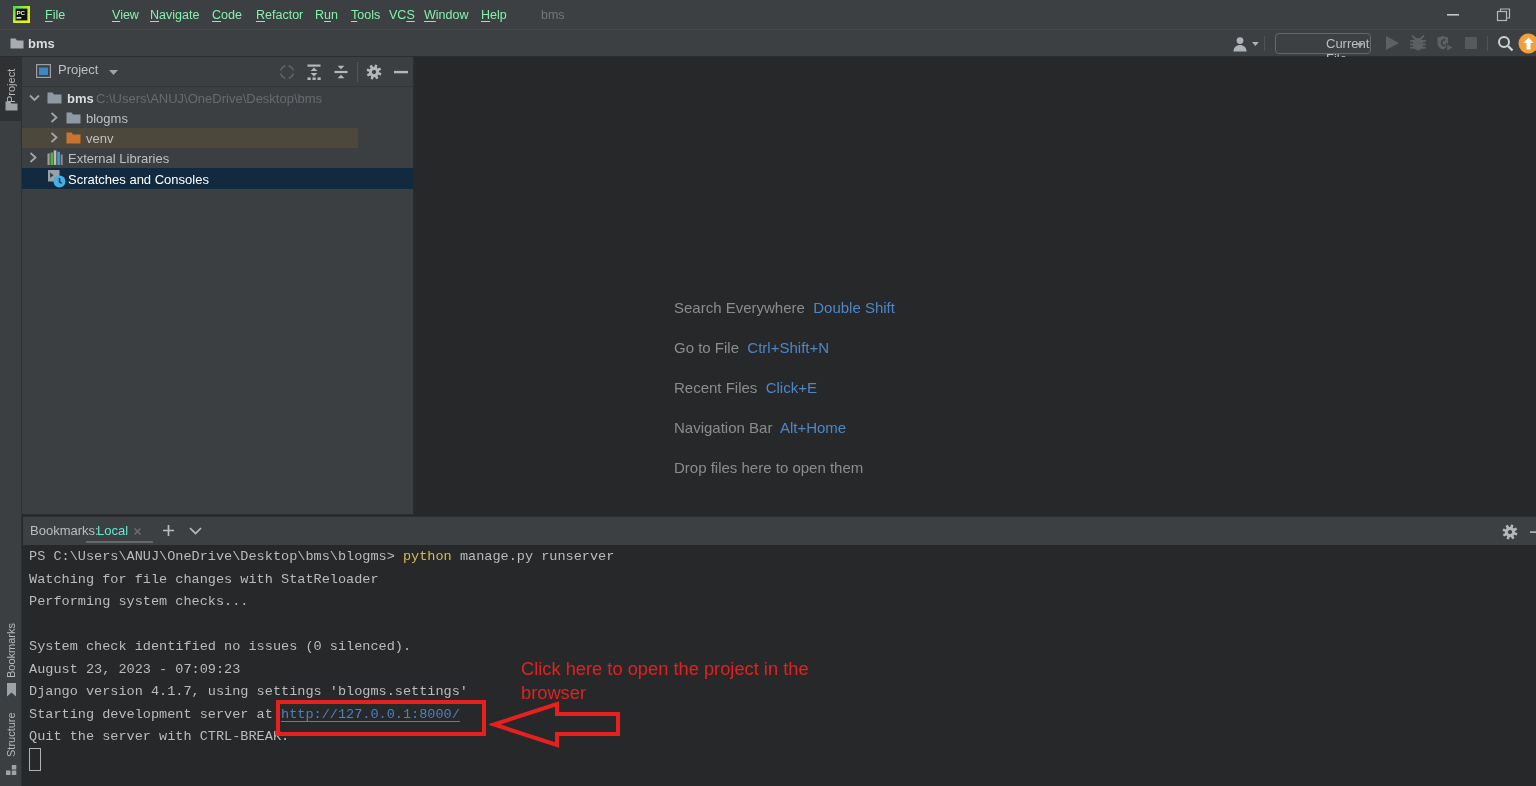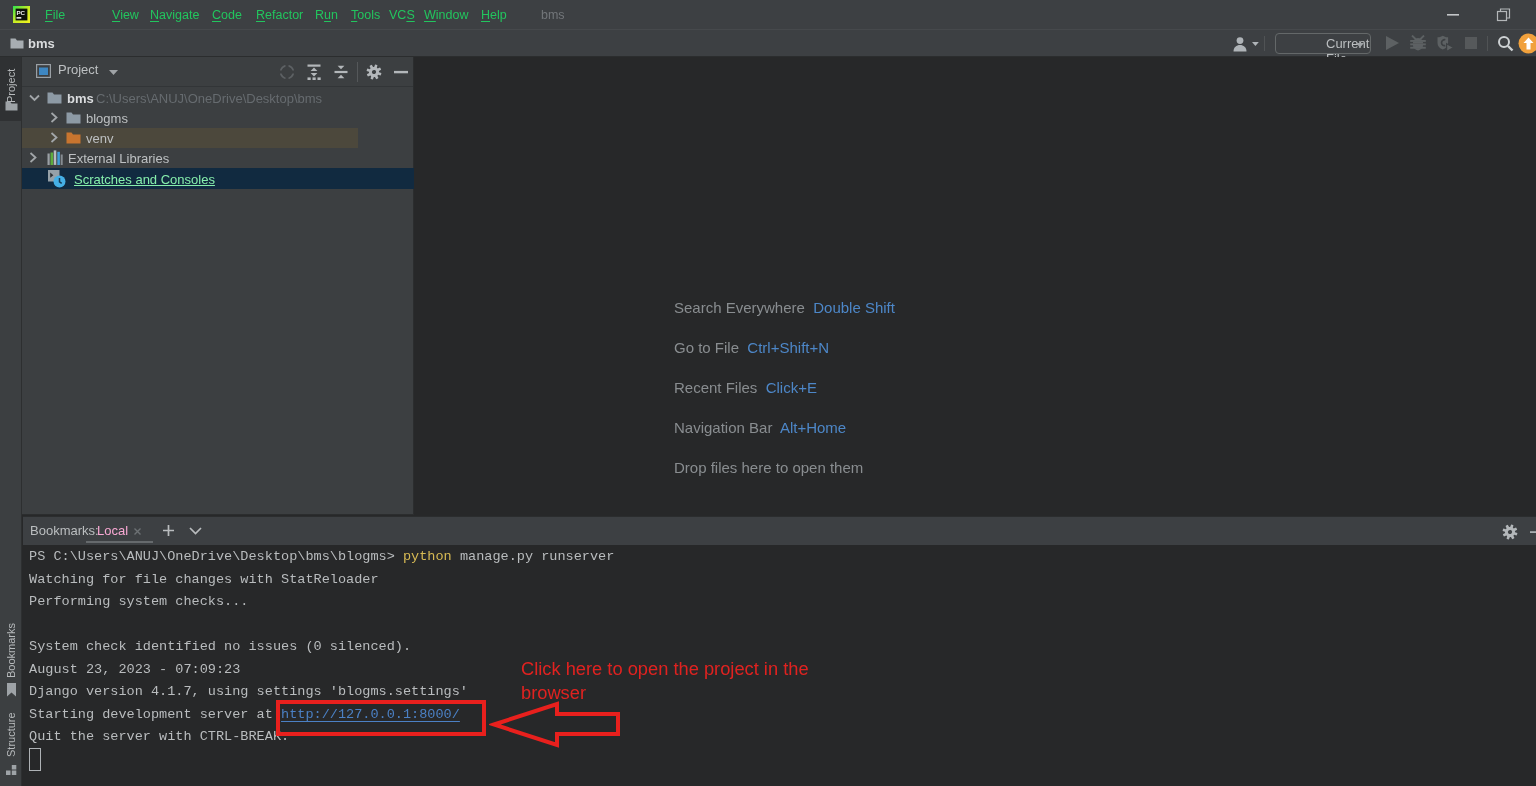--- a/index.html
+++ b/index.html
@@ -1,21 +1,21 @@
 <!DOCTYPE html>
 <html><head>
 <meta charset="utf-8">
 <style>
   * { margin:0; padding:0; box-sizing:border-box; }
   html,body { width:1536px; height:786px; background:#272829; overflow:hidden; }
   body { font-family:"Liberation Sans", sans-serif; position:relative; }
   .abs { position:absolute; }
   
   #menubar { left:0; top:0; width:1536px; height:30px; background:#3d4043; border-bottom:1px solid #46494c; }
-  .menuitem { position:absolute; top:8px; font-size:12.5px; color:#22c55e; }
+  .menuitem { position:absolute; top:8px; font-size:12.5px; color:#86efac; }
   .menuitem u { text-decoration-thickness:1px; text-underline-offset:2px; }
   
   #toolbar { left:0; top:30px; width:1536px; height:27px; background:#3d4043; border-bottom:1px solid #2b2d2e; }
   
   #stripe { left:0; top:57px; width:22px; height:729px; background:#3c3f41; border-right:1px solid #2d2f30; }
   .vlabel { position:absolute; color:#b7babc; font-size:11px; white-space:nowrap; transform:rotate(-90deg); transform-origin:left top; }
   
   #projpanel { left:22px; top:57px; width:392px; height:458px; background:#3c3f41; border-right:1px solid #2b2d2e; border-bottom:1px solid #2b2d2e; }
   .treerow { position:absolute; left:0; width:392px; height:20px; font-size:13px; color:#bdc0c2; }
   
@@ -216,35 +216,35 @@
       </svg>
       <span class="abs" style="left:46px;top:3px;">External Libraries</span>
     </div>
     <div class="treerow" style="top:111px;background:#112a40;width:392px;height:21px;">
       <svg class="abs" style="left:25px;top:1px;" width="19" height="19" viewBox="0 0 19 19">
         <path d="M1 1 h11.5 v11.5 h-11.5 z" fill="#96a1a8"></path>
         <path d="M3.2 3.6 l3.2 2.6 -3.2 2.6 z" fill="#2f3336"></path>
         <circle cx="12.5" cy="12.5" r="6" fill="#45b0e6"></circle>
         <path d="M12.5 9 v3.8 l2.2 1.6" stroke="#143a55" stroke-width="1.5" fill="none"></path>
       </svg>
-      <span class="abs" style="left:52px;top:4px;color:#86efac;text-decoration:underline;">Scratches and Consoles</span>
+      <span class="abs" style="left:46px;top:4px;color:#ffffff;">Scratches and Consoles</span>
     </div>
   </div>
 
   <div id="editor" class="abs">
     <div class="hintrow" style="top:242px;">Search Everywhere&nbsp; <span class="hintkey">Double Shift</span></div>
     <div class="hintrow" style="top:282px;">Go to File&nbsp; <span class="hintkey">Ctrl+Shift+N</span></div>
     <div class="hintrow" style="top:322px;">Recent Files&nbsp; <span class="hintkey">Click+E</span></div>
     <div class="hintrow" style="top:362px;">Navigation Bar&nbsp; <span class="hintkey">Alt+Home</span></div>
     <div class="hintrow" style="top:402px;">Drop files here to open them</div>
   </div>
 
   <div id="termbar" class="abs">
     <div class="abs" style="left:7px;top:6px;font-size:13px;color:#bbbec0;">Bookmarks:</div>
-    <div class="abs" style="left:74px;top:6px;font-size:13px;color:#f9a8d4;">Local</div>
+    <div class="abs" style="left:74px;top:6px;font-size:13px;color:#5eead4;">Local</div>
     <svg class="abs" style="left:110px;top:10px;" width="9" height="9" viewBox="0 0 9 9">
       <path d="M1.5 1.5 l6 6 M7.5 1.5 l-6 6" stroke="#6d7174" stroke-width="1.4"></path>
     </svg>
     <div class="abs" style="left:63px;top:24px;width:67px;height:2px;background:#666a6d;"></div>
     <svg class="abs" style="left:139px;top:7px;" width="13" height="13" viewBox="0 0 13 13">
       <path d="M6.5 1 v11 M1 6.5 h11" stroke="#b9bcbe" stroke-width="1.7"></path>
     </svg>
     <svg class="abs" style="left:166px;top:10px;" width="13" height="8" viewBox="0 0 13 8">
       <path d="M1 1 l5.5 5.5 L12 1" fill="none" stroke="#b9bcbe" stroke-width="1.7"></path>
     </svg>

